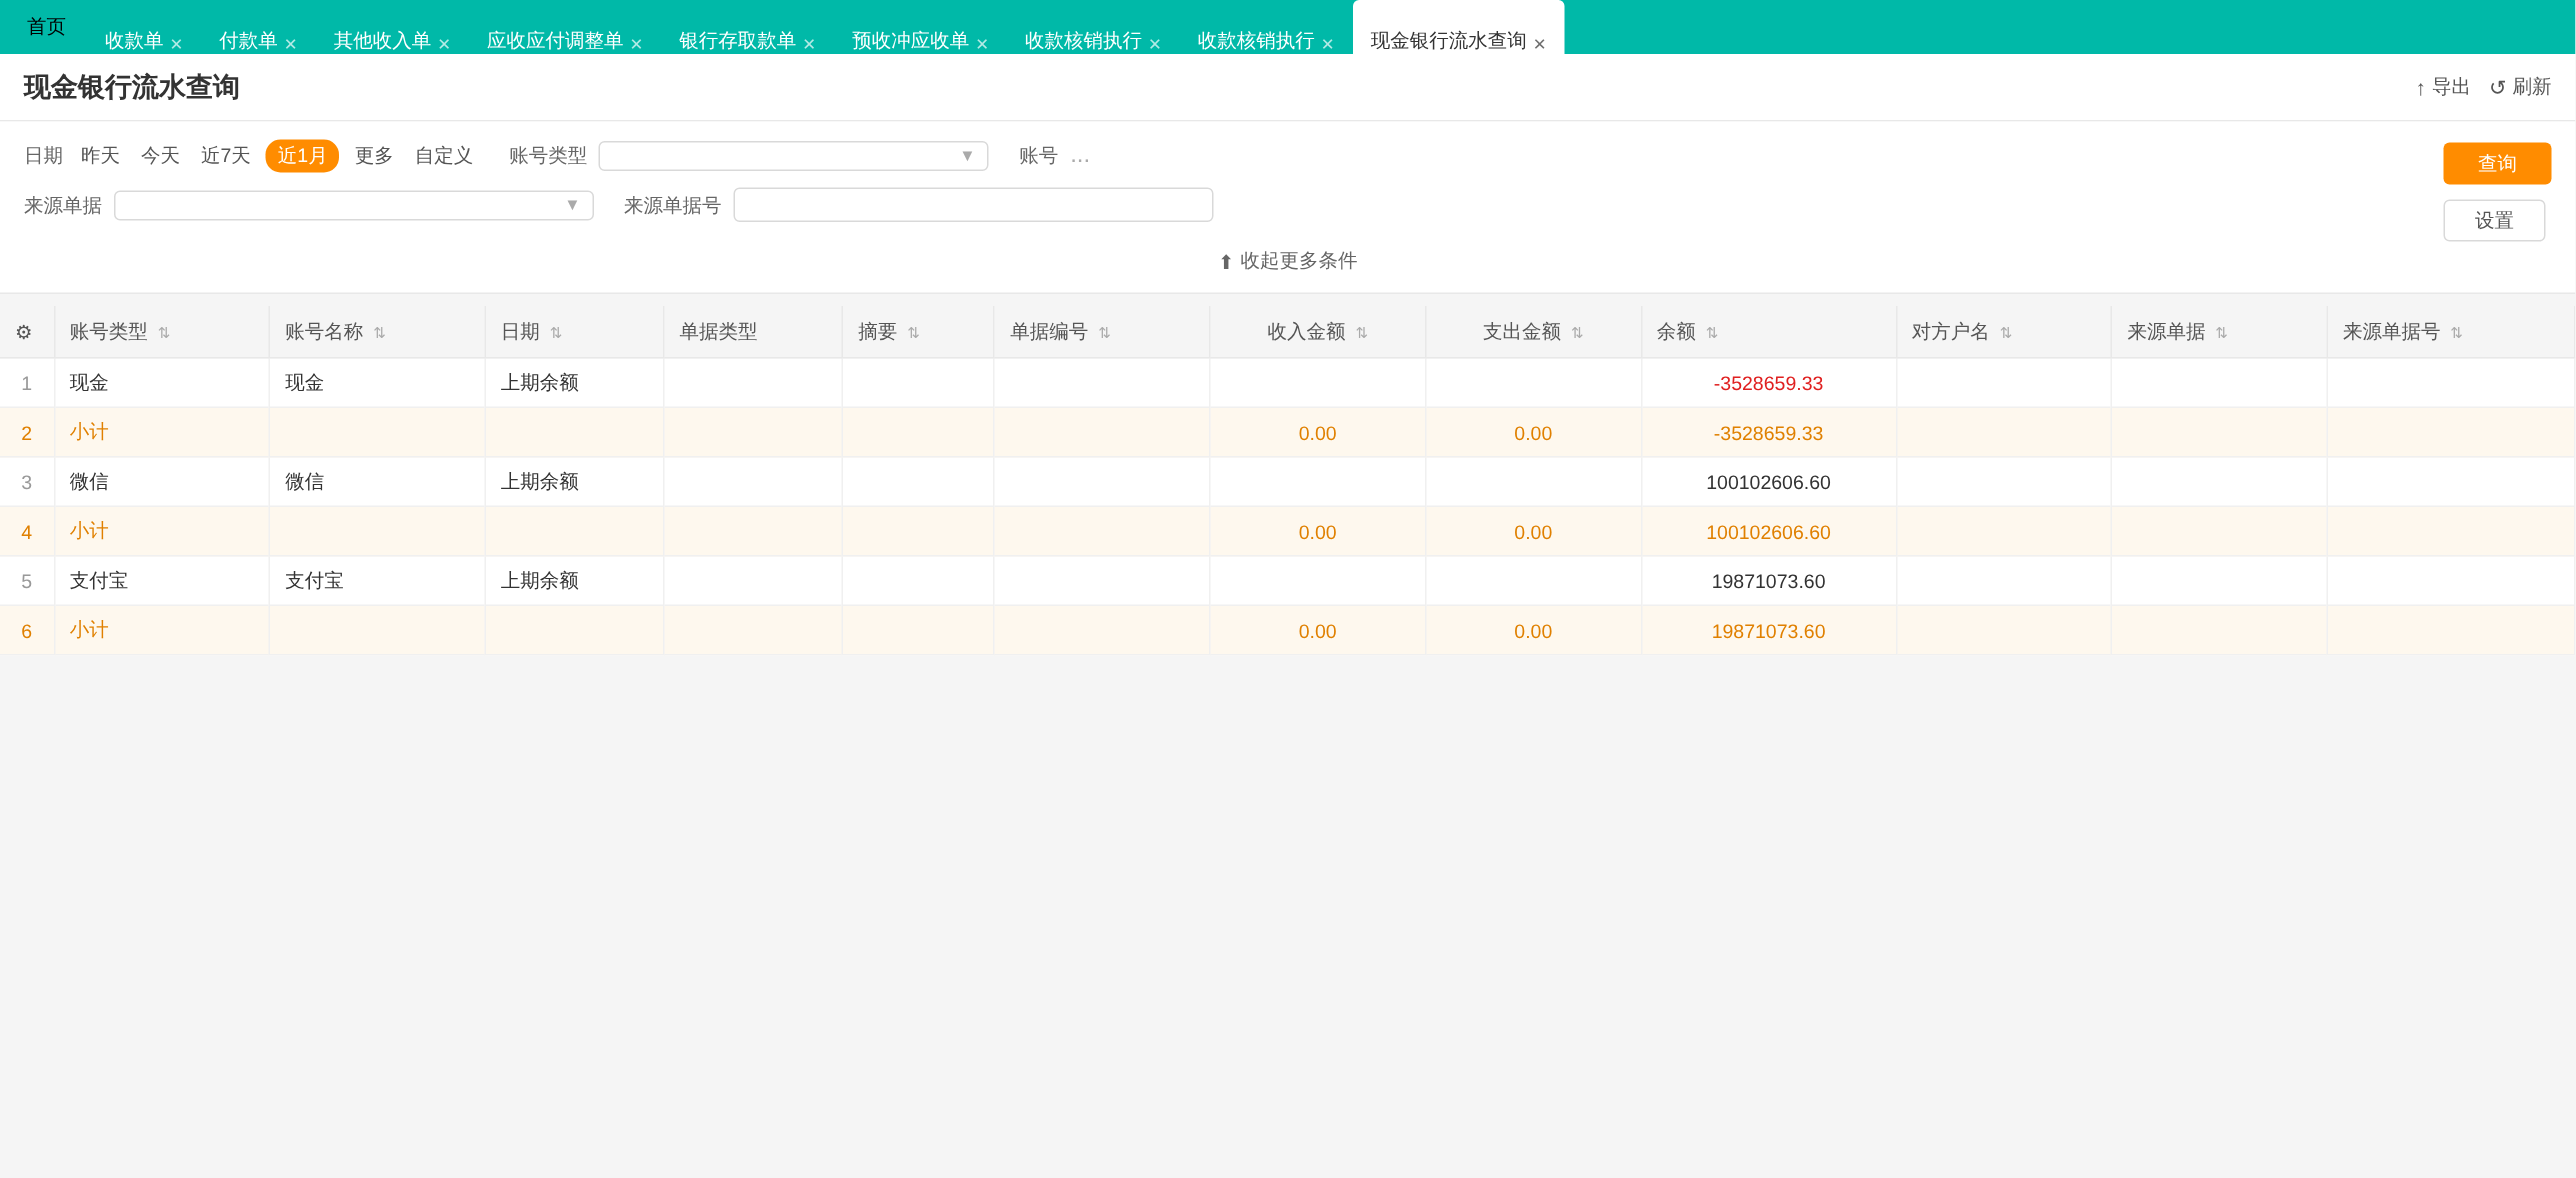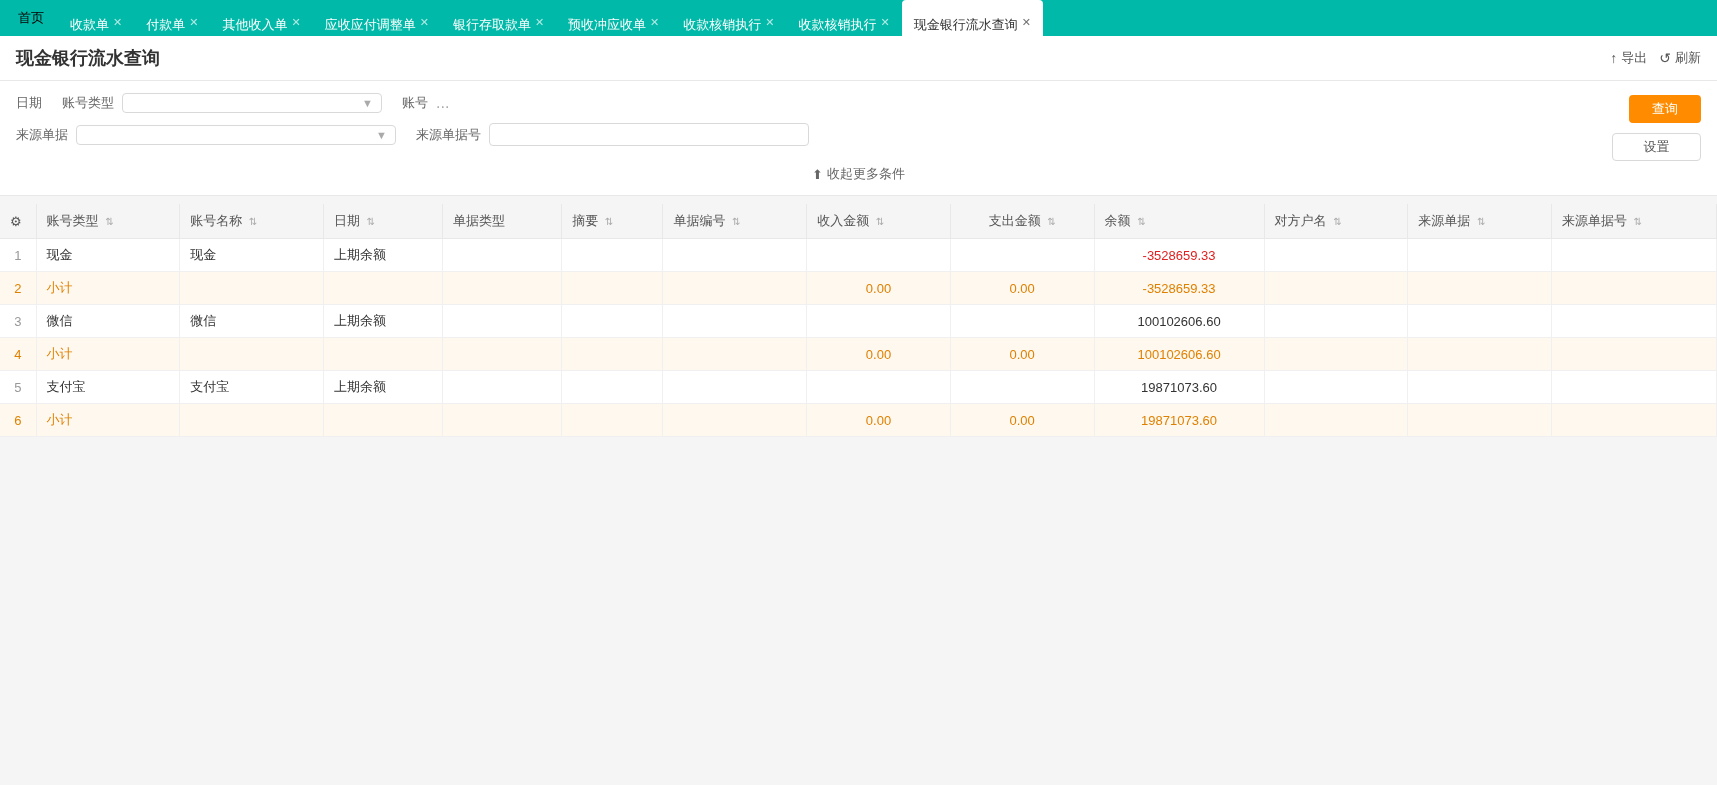--- a/index.html
+++ b/index.html
@@ -9,22 +9,22 @@
     .top-nav {
       display: flex;
       align-items: center;
       background: #00b9a8;
       height: 36px;
       padding: 0 4px;
       overflow: hidden;
     }
     .nav-item {
       display: flex;
-      align-items: flex-start;
-      padding: 16px 12px;
+      align-items: flex-end;
+      padding: 0 12px;
       height: 36px;
       color: #fff;
       font-size: 13px;
       cursor: pointer;
       white-space: nowrap;
     }
     .nav-item.active {
       background: #fff;
       color: #333;
       border-radius: 4px 4px 0 0;
@@ -155,29 +155,28 @@
       width: 72px;
     }
     .btn-settings {
       background: #fff;
       color: #555;
       border: 1px solid #d9d9d9;
       border-radius: 4px;
       padding: 4px 14px;
       font-size: 13px;
       cursor: pointer;
-      width: 89px;
+      width: 68px;
     }
     .action-btns {
       display: flex;
       flex-direction: column;
       gap: 4px;
       align-self: flex-start;
       margin-top: 2px;
-      align-items: flex-end;
     }
     .collapse-row {
       display: flex;
       justify-content: center;
       align-items: center;
       margin-top: 4px;
     }
     .collapse-btn {
       display: flex;
       align-items: center;
@@ -298,20 +297,28 @@
   </div>
 </div>
 
 <div class="filter-area">
   <div style="display:flex; align-items:flex-start; gap:20px;">
     <div style="flex:1;">
       <div class="filter-row">
 
         <div class="filter-group">
           <span class="filter-label">日期</span>
+          <div class="date-options">
+            <span class="date-opt">昨天</span>
+            <span class="date-opt">今天</span>
+            <span class="date-opt">近7天</span>
+            <span class="date-opt active">近1月</span>
+            <span class="date-opt">更多</span>
+            <span class="date-opt">自定义</span>
+          </div>
         </div>
 
         <div class="filter-group">
           <span class="filter-label">账号类型</span>
           <div class="filter-select filter-select-wide">
             <span style="color:#ccc; font-size:12px;"></span>
             <span style="color:#aaa; font-size:11px;">▼</span>
           </div>
         </div>
 
@@ -374,21 +381,21 @@
           <span>单据类型</span>
         </th>
         <th>
           <span>摘要</span>
           <span class="sort-icon">⇅</span>
         </th>
         <th>
           <span>单据编号</span>
           <span class="sort-icon">⇅</span>
         </th>
-        <th style="text-align:left;">
+        <th style="text-align:center;">
           <span>收入金额</span>
           <span class="sort-icon">⇅</span>
         </th>
         <th style="text-align:center;">
           <span>支出金额</span>
           <span class="sort-icon">⇅</span>
         </th>
         <th style="text-align:left;">
           <span>余额</span>
           <span class="sort-icon">⇅</span>

